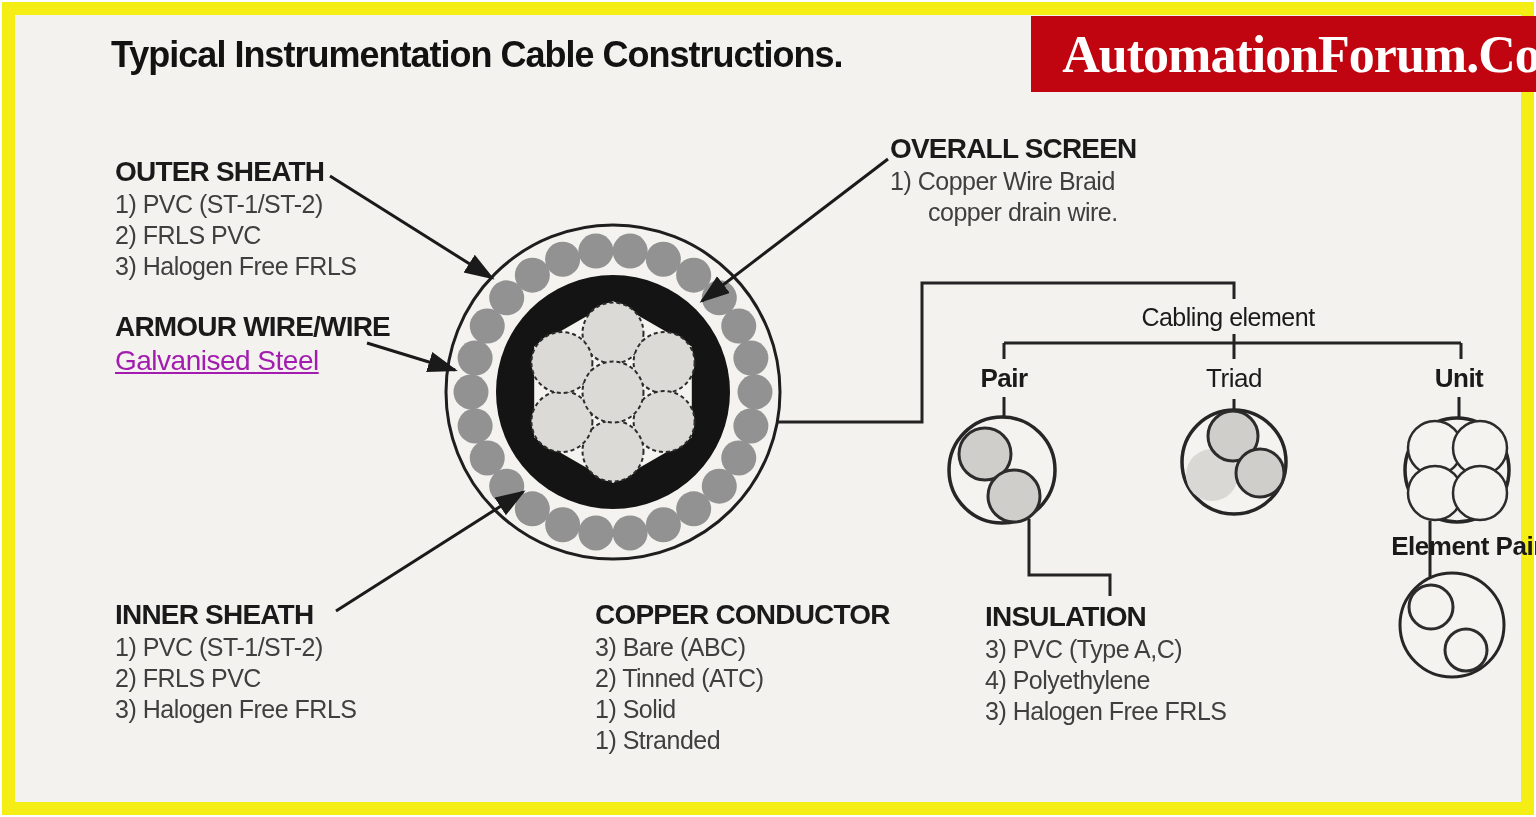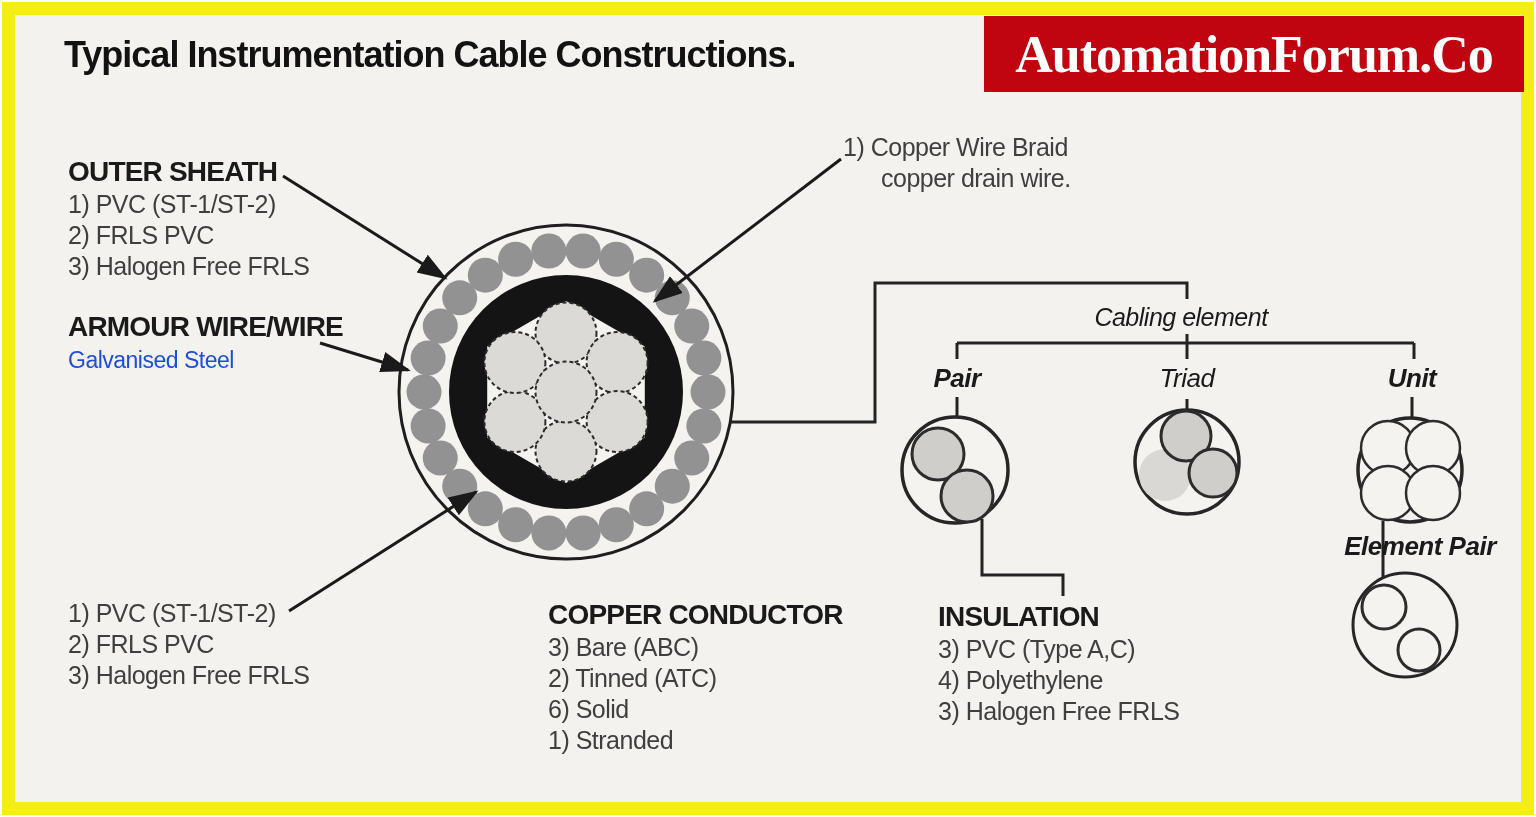--- a/index.html
+++ b/index.html
@@ -14,40 +14,40 @@
     --filler-gray:#d9d8d4;
     --screen-black:#141414;
     --white-fill:#f4f3f0;
   }
   html,body{margin:0;padding:0;}
   body{width:1536px;height:817px;overflow:hidden;background:#ffffff;
        font-family:"Liberation Sans", sans-serif;}
   .page{position:relative;width:1536px;height:817px;background:#ffffff;}
   .yellow-frame{position:absolute;left:2px;top:2px;right:2px;bottom:2px;
        border:13px solid var(--yellow);background:var(--bg);box-sizing:border-box;}
-  .canvas{position:absolute;inset:0;}
+  .canvas{position:absolute;inset:0;margin-left:47px;}
   svg.diagram{position:absolute;left:0;top:0;}
 
   .page-title{position:absolute;left:64px;top:34px;margin:0;
        font-size:36px;font-weight:bold;color:#121212;letter-spacing:-1px;}
   .banner{position:absolute;left:984px;top:16px;width:540px;height:76px;
        background:var(--red);display:flex;align-items:center;justify-content:center;}
   .banner span{font-family:"Liberation Serif", serif;font-weight:bold;
        font-size:52px;color:#ffffff;letter-spacing:-1px;white-space:nowrap;}
 
   .label-block{position:absolute;white-space:nowrap;}
   .lb-title{font-size:28px;font-weight:bold;color:var(--ink);
        letter-spacing:-0.8px;line-height:34px;}
   .lb-item{font-size:25px;color:var(--list-ink);line-height:31px;letter-spacing:-0.5px;}
   .lb-item.indent{padding-left:38px;}
-  .lb-sub{font-size:23px;color:#1d4ed8;line-height:33px;letter-spacing:-0.5px;}
+  .lb-sub{font-size:28px;color:#a21caf;line-height:33px;letter-spacing:-0.5px;text-decoration:underline;}
 
   .tree-label{position:absolute;font-size:26px;font-weight:bold;
        color:var(--ink);letter-spacing:-0.5px;white-space:nowrap;
-       transform:translateX(-50%);font-style:italic;}
+       transform:translateX(-50%);}
   .tree-label.normal{font-weight:normal;}
 </style>
 </head>
 <body>
 
 <div class="page">
   <div class="yellow-frame"></div>
 
   <div class="canvas">
 
@@ -161,35 +161,37 @@
       <div class="lb-item">2) FRLS PVC</div>
       <div class="lb-item">3) Halogen Free FRLS</div>
     </div>
 
     <div class="label-block" style="left:68px;top:310px">
       <div class="lb-title">ARMOUR WIRE/WIRE</div>
       <div class="lb-sub">Galvanised Steel</div>
     </div>
 
     <div class="label-block" style="left:68px;top:598px">
+      <div class="lb-title">INNER SHEATH</div>
       <div class="lb-item">1) PVC (ST-1/ST-2)</div>
       <div class="lb-item">2) FRLS PVC</div>
       <div class="lb-item">3) Halogen Free FRLS</div>
     </div>
 
     <div class="label-block" style="left:843px;top:132px">
+      <div class="lb-title">OVERALL SCREEN</div>
       <div class="lb-item">1) Copper Wire Braid</div>
       <div class="lb-item indent">copper drain wire.</div>
     </div>
 
     <div class="label-block" style="left:548px;top:598px">
       <div class="lb-title">COPPER CONDUCTOR</div>
       <div class="lb-item">3) Bare (ABC)</div>
       <div class="lb-item">2) Tinned (ATC)</div>
-      <div class="lb-item">6) Solid</div>
+      <div class="lb-item">1) Solid</div>
       <div class="lb-item">1) Stranded</div>
     </div>
 
     <div class="label-block" style="left:938px;top:600px">
       <div class="lb-title">INSULATION</div>
       <div class="lb-item">3) PVC (Type A,C)</div>
       <div class="lb-item">4) Polyethylene</div>
       <div class="lb-item">3) Halogen Free FRLS</div>
     </div>
 

